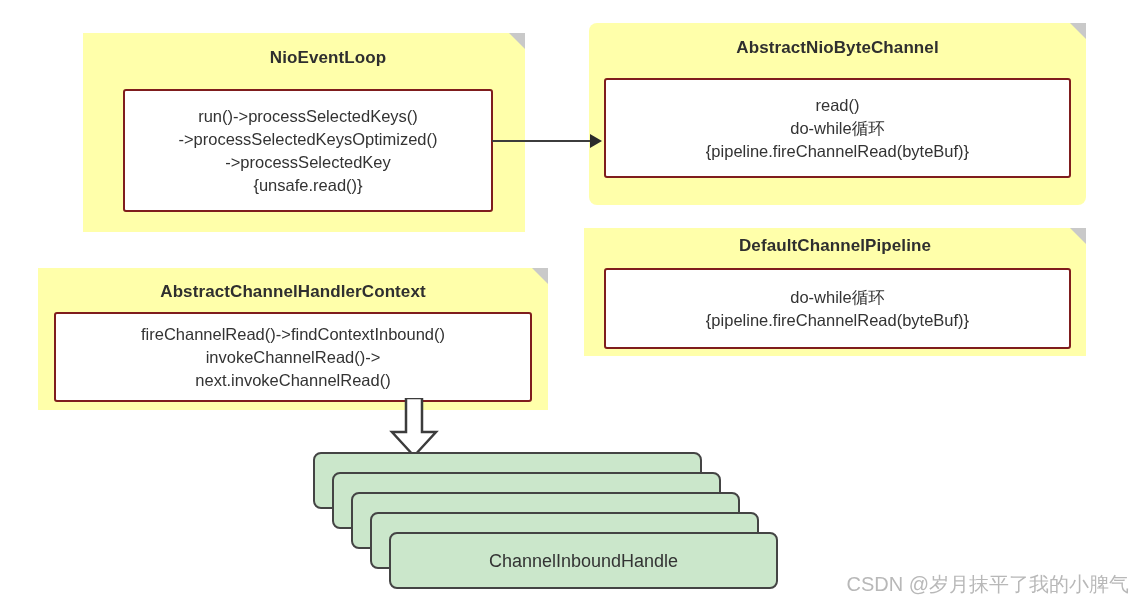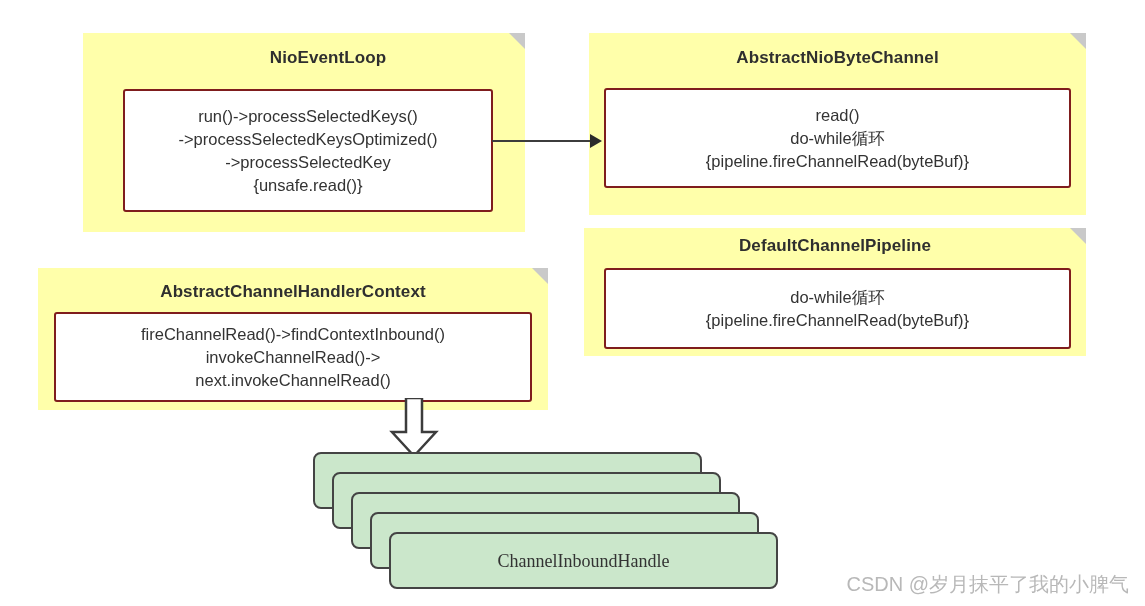--- a/index.html
+++ b/index.html
@@ -93,21 +93,20 @@
     border: 2px solid #444444;
     border-radius: 8px;
     box-sizing: border-box;
   }
   .green-label {
     position: absolute;
     left: 0; right: 0;
     text-align: center;
     font-size: 18px;
     color: #333333;
-    font-family: Liberation Serif, serif;
   }
 
   
   .watermark {
     position: absolute;
     right: 16px;
     bottom: 8px;
     font-size: 20px;
     color: #b8b8b8;
     white-space: nowrap;
@@ -122,21 +121,21 @@
     <div class="fold"></div>
     <div class="note-title" style="top:15px;margin-left:48px;">NioEventLoop</div>
     <div class="inner" style="left:40px; top:56px; width:370px; height:123px;">
       <span class="ln">run()-&gt;processSelectedKeys()</span>
       <span class="ln">-&gt;processSelectedKeysOptimized()</span>
       <span class="ln">-&gt;processSelectedKey</span>
       <span class="ln">{unsafe.read()}</span>
     </div>
   </div>
 
-  <div class="note" style="left:589px; top:33px; width:497px; height:182px;">
+  <div class="note" style="left:589px; top:23px; width:497px; height:182px;border-radius:8px;">
     <div class="fold"></div>
     <div class="note-title" style="top:15px;">AbstractNioByteChannel</div>
     <div class="inner" style="left:15px; top:55px; width:467px; height:100px;">
       <span class="ln">read()</span>
       <span class="ln">do-while循环</span>
       <span class="ln">{pipeline.fireChannelRead(byteBuf)}</span>
     </div>
   </div>
 
   <div class="note" style="left:584px; top:228px; width:502px; height:128px;">

